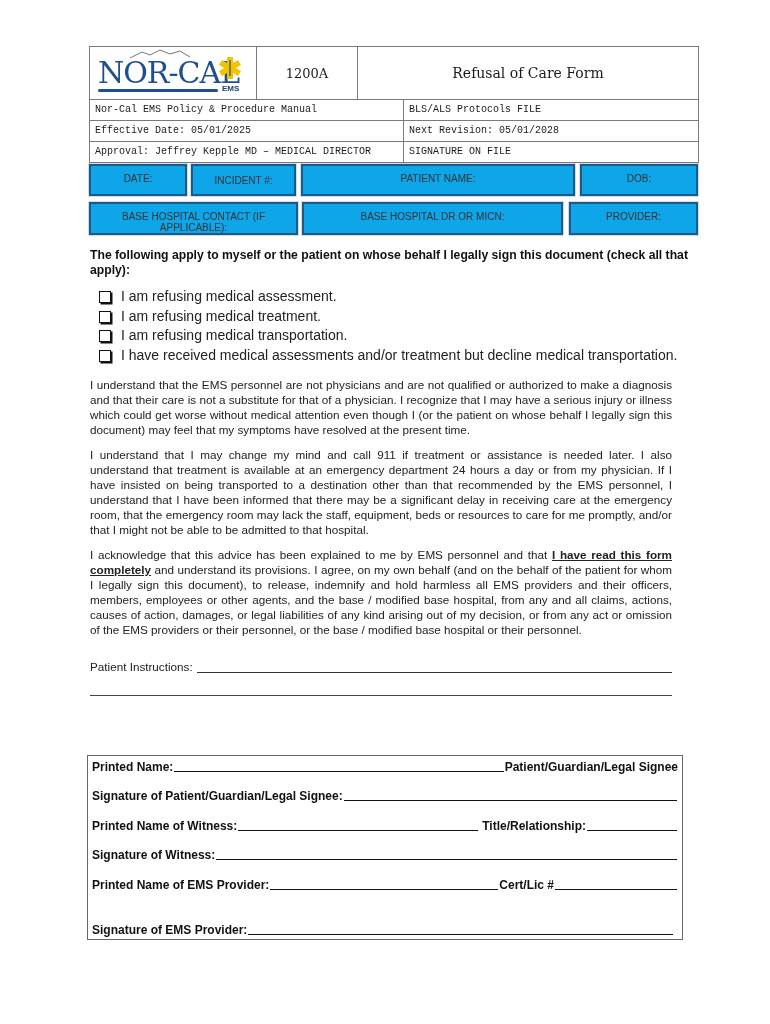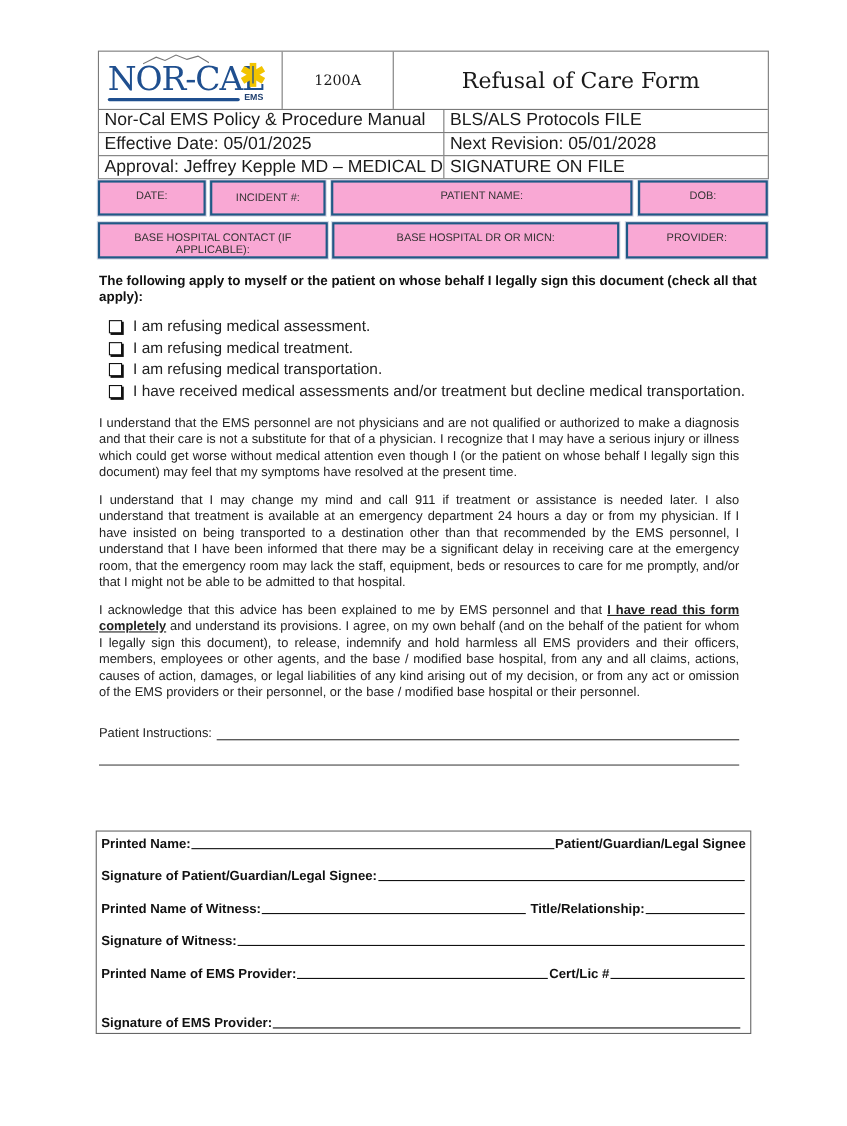--- a/index.html
+++ b/index.html
@@ -6,34 +6,34 @@
   body { width: 770px; height: 1024px; position: relative; overflow: hidden;
          font-family: "Liberation Sans", sans-serif; color: #1a1a1a; }
 
   
   .hdr { position: absolute; left: 89px; top: 46px; width: 608px; border: 1px solid #7a7a7a; border-collapse: collapse; }
   .hdr-top { display: flex; height: 52px; border-bottom: 1px solid #7a7a7a; }
   .logo-cell { width: 166px; border-right: 1px solid #7a7a7a; position: relative; }
   .code-cell { width: 100px; border-right: 1px solid #7a7a7a; display: flex; align-items: center; justify-content: center;
                font-family: "DejaVu Serif", serif; font-size: 13px; }
   .title-cell { flex: 1; display: flex; align-items: center; justify-content: center;
-                font-family: "DejaVu Serif", serif; font-size: 20px; }
-  .hdr-row { display: flex; height: 20px; border-bottom: 1px solid #7a7a7a; font-family: Liberation Sans, sans-serif; font-size: 16px; }
+                font-family: "DejaVu Serif", serif; font-size: 14px; }
+  .hdr-row { display: flex; height: 20px; border-bottom: 1px solid #7a7a7a; font-family: Liberation Mono, monospace; font-size: 10px; }
   .hdr-row:last-child { border-bottom: none; }
   .hdr-row .l { width: 308px; border-right: 1px solid #7a7a7a; padding-left: 5px; line-height: 20px; white-space: nowrap; overflow: hidden; }
   .hdr-row .r { flex: 1; padding-left: 5px; line-height: 20px; white-space: nowrap; }
 
   .logo-text { position: absolute; left: 8px; top: 8px; font-family: "DejaVu Serif", serif; font-size: 30px; color: #1f4f8f; letter-spacing: -1px; }
   .logo-star { position: absolute; left: 129px; top: 10px; width: 22px; height: 22px; }
   .logo-ems { position: absolute; left: 132px; top: 37px; font-size: 8px; font-weight: bold; color: #1f3f6f; }
   .logo-wave { position: absolute; left: 8px; top: 42px; width: 120px; height: 3px; background: #1f4f8f; border-radius: 2px; }
   .logo-mtn { position: absolute; left: 40px; top: 2px; width: 60px; height: 10px; }
 
   
-  .box { position: absolute; border: 2px solid #1e5a86; box-shadow: 0 0 0 1px #cfdbe6; background: #f9a8d4;
+  .box { position: absolute; border: 2px solid #1e5a86; box-shadow: 0 0 0 1px #cfdbe6; background: #0ea5e9;
          font-size: 10px; text-align: center; color: #333; }
   .box span { display: block; padding-top: 7px; }
 
   .intro { position: absolute; left: 90px; top: 248px; width: 600px; font-weight: bold; font-size: 12.2px; line-height: 15px; color: #111; }
   .checks { position: absolute; left: 99px; top: 287px; font-size: 14px; line-height: 19.5px; color: #222; }
   .check-row { display: flex; align-items: center; white-space: nowrap; }
   .cbx { width: 10px; height: 10px; border: 1.5px solid #111; box-shadow: 1.5px 1.5px 0 #111; margin-right: 10px; margin-top: 1px; flex: none; }
 
   .para { position: absolute; left: 90px; width: 582px; font-size: 11.7px; line-height: 15px; text-align: justify; color: #222; }
   .para b { text-decoration: underline; }

